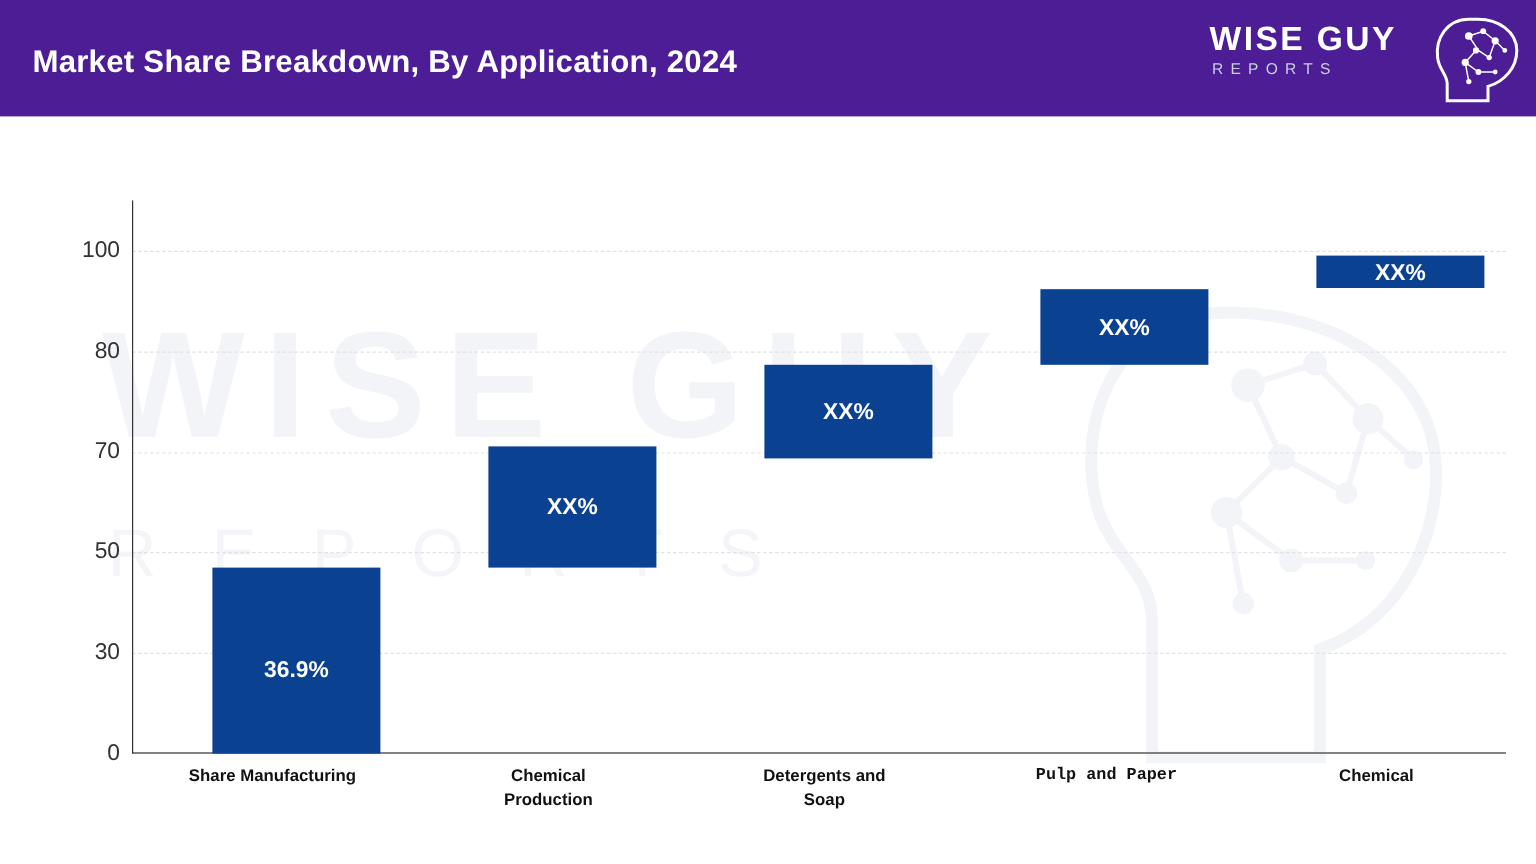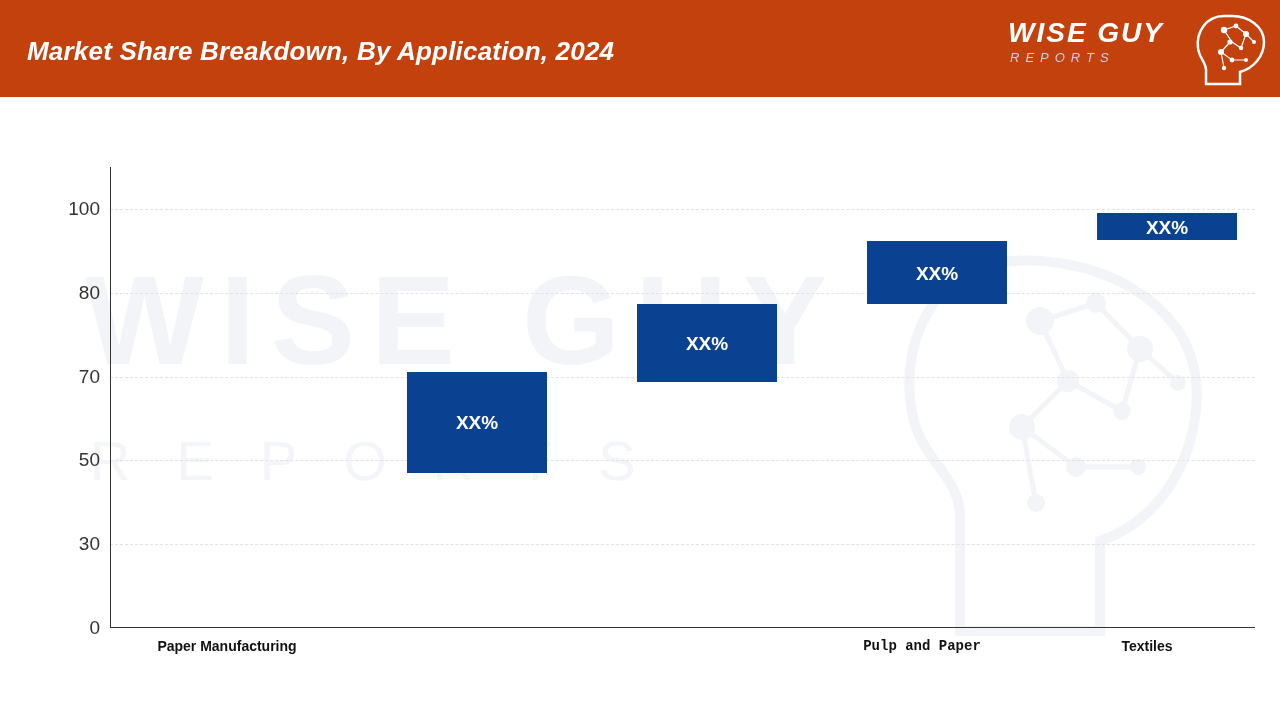--- a/index.html
+++ b/index.html
@@ -14,23 +14,22 @@
     overflow: hidden;
     position: relative;
   }
 
   
   .header {
     position: absolute;
     left: 0; top: 0;
     width: 1280px;
     height: 97px;
-    background: #c2410c;
+    background: #4c1d95;
     box-sizing: border-box;
-    font-style: italic;
   }
   .header-title {
     position: absolute;
     left: 27px;
     top: 36px;
     font-size: 26px;
     font-weight: bold;
     color: #ffffff;
     letter-spacing: 0.2px;
     white-space: nowrap;
@@ -260,40 +259,49 @@
     <div class="axis-y"></div>
     <div class="axis-x"></div>
 
     <div class="ytick" style="top:41.9px">100</div>
     <div class="ytick" style="top:125.7px">80</div>
     <div class="ytick" style="top:209.5px">70</div>
     <div class="ytick" style="top:293.4px">50</div>
     <div class="ytick" style="top:377.2px">30</div>
     <div class="ytick" style="top:461px">0</div>
 
+    <div class="bar" style="left:47px; width:140px; top:306.4px; height:154.6px;">
+      <div class="bar-label" style="top:75px">36.9%</div>
+    </div>
 
     <div class="bar" style="left:277px; width:140px; top:204.8px; height:101.6px;">
       <div class="bar-label" style="top:40px">XX%</div>
     </div>
 
     <div class="bar" style="left:507px; width:140px; top:137.3px; height:77.5px;">
       <div class="bar-label" style="top:29px">XX%</div>
     </div>
 
     <div class="bar" style="left:737px; width:140px; top:74.4px; height:62.9px;">
       <div class="bar-label" style="top:22px">XX%</div>
     </div>
 
     <div class="bar" style="left:967px; width:140px; top:46.1px; height:27.2px;">
       <div class="bar-label" style="top:4px">XX%</div>
     </div>
 
     <div class="cat-label" style="left:47px; width:140px;">
-      <span>Paper Manufacturing</span>
+      <span>Share Manufacturing</span>
+    </div>
+    <div class="cat-label" style="left:277px; width:140px;">
+      <span>Chemical Production</span>
+    </div>
+    <div class="cat-label" style="left:507px; width:140px;">
+      <span>Detergents and Soap</span>
     </div>
     <div class="cat-label" style="left:737px; width:150px;font-family:Liberation Mono, monospace;">
       <span>Pulp and Paper</span>
     </div>
     <div class="cat-label" style="left:967px; width:140px;">
-      <span>Textiles</span>
+      <span>Chemical</span>
     </div>
   </div>
 </div>
 
 </body></html>

